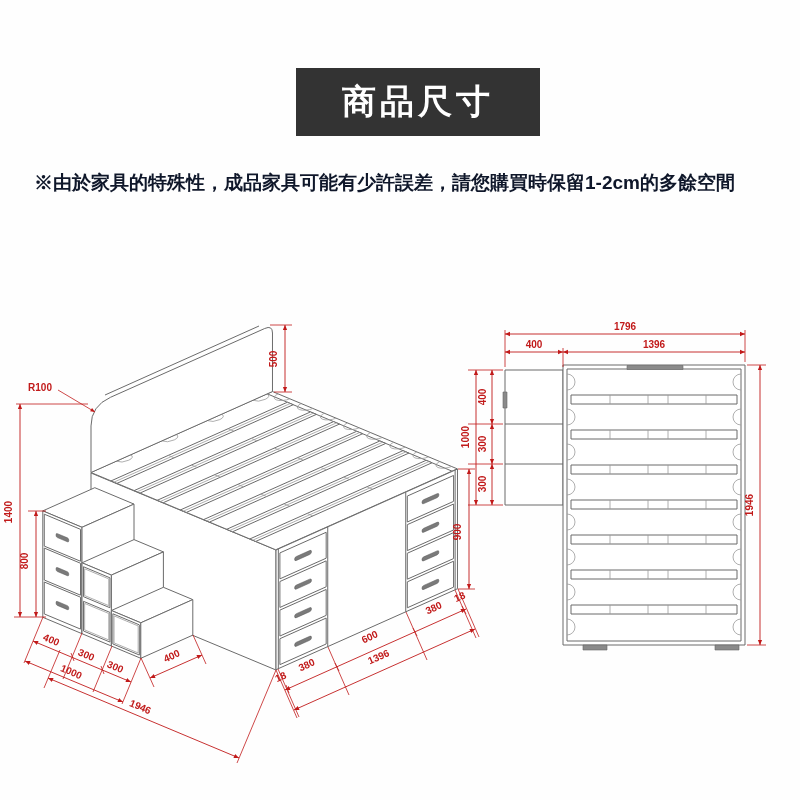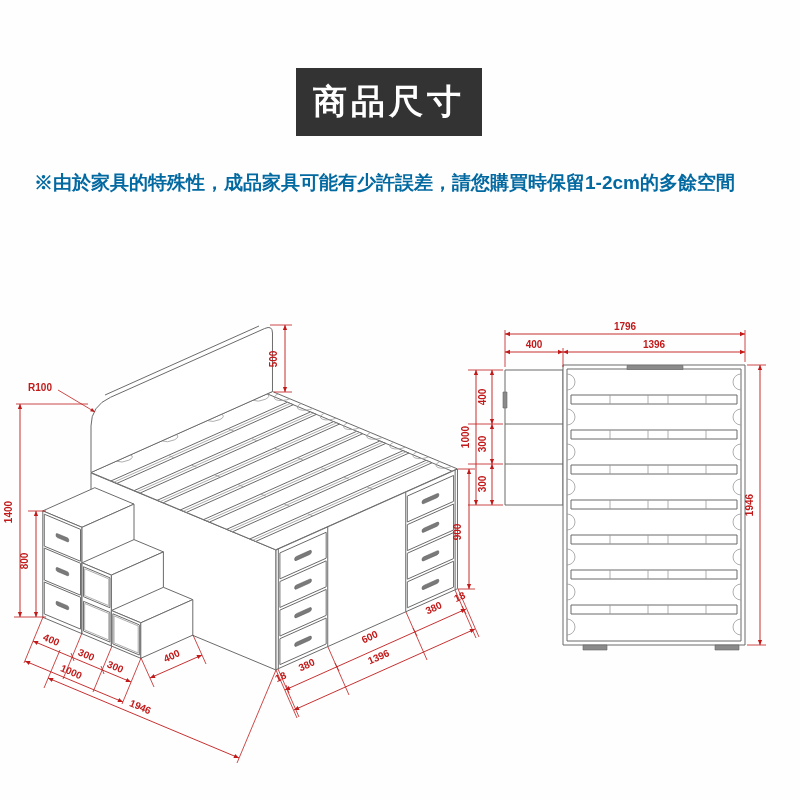--- a/index.html
+++ b/index.html
@@ -1,21 +1,21 @@
 <!DOCTYPE html>
 <html><head>
 <meta charset="utf-8">
 <style>
   html,body{margin:0;padding:0;background:#fff;}
   #page{position:relative;width:800px;height:800px;background:#fefefe;overflow:hidden;
         font-family:"Liberation Sans",sans-serif;}
-  #banner{position:absolute;left:296px;top:68px;width:186px;height:68px;background:#333333;
+  #banner{position:absolute;left:296px;top:68px;width:244px;height:68px;background:#333333;
           color:#ffffff;display:flex;align-items:center;justify-content:center;
           font-size:34px;font-weight:bold;letter-spacing:4px;}
-  #notes{position:absolute;left:34px;top:167px;width:740px;color:#0369a1;
+  #notes{position:absolute;left:34px;top:167px;width:740px;color:#0f172a;
          font-size:19px;font-weight:bold;line-height:31px;}
   svg{position:absolute;left:0;top:300px;}
   svg *{vector-effect:non-scaling-stroke;}
   .ln{stroke:#6b6b6b;stroke-width:1;fill:none;}
   .face{stroke:#6b6b6b;stroke-width:1;fill:#ffffff;}
   .det{stroke:#9a9a9a;stroke-width:0.8;fill:none;}
   .handle{fill:#7a7a7a;stroke:#555;stroke-width:0.5;}
   .dk{fill:#8a8a8a;stroke:#666;stroke-width:0.6;}
   .dim{stroke:#c11a1a;stroke-width:0.8;fill:none;}
   .dline{stroke:#c11a1a;stroke-width:0.9;fill:none;marker-start:url(#arr);marker-end:url(#arr);}

